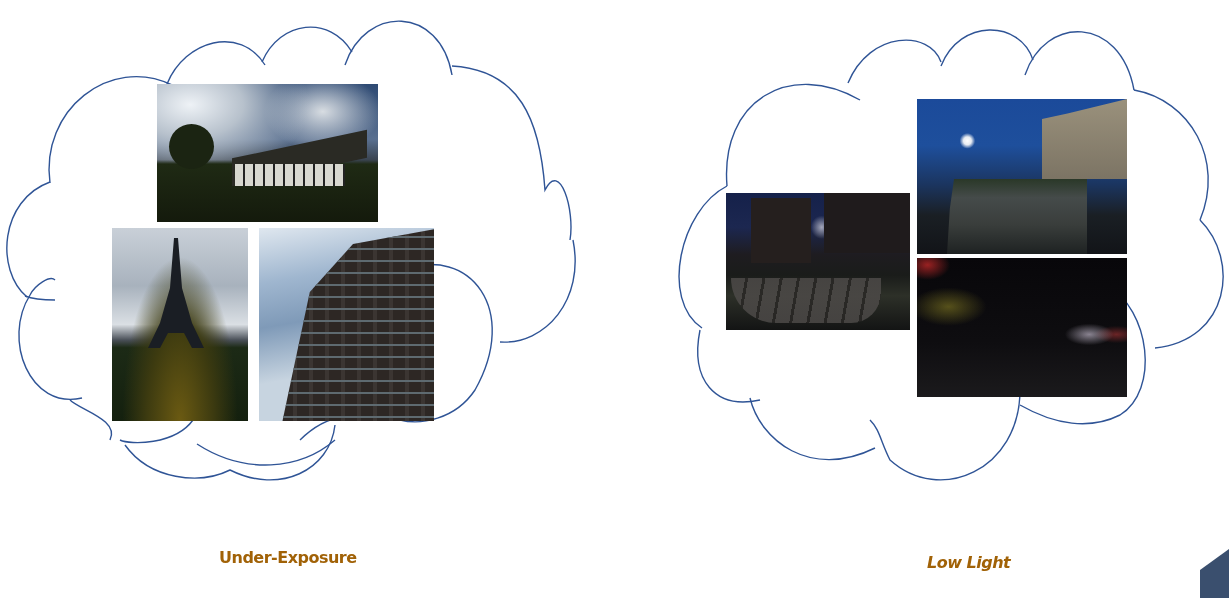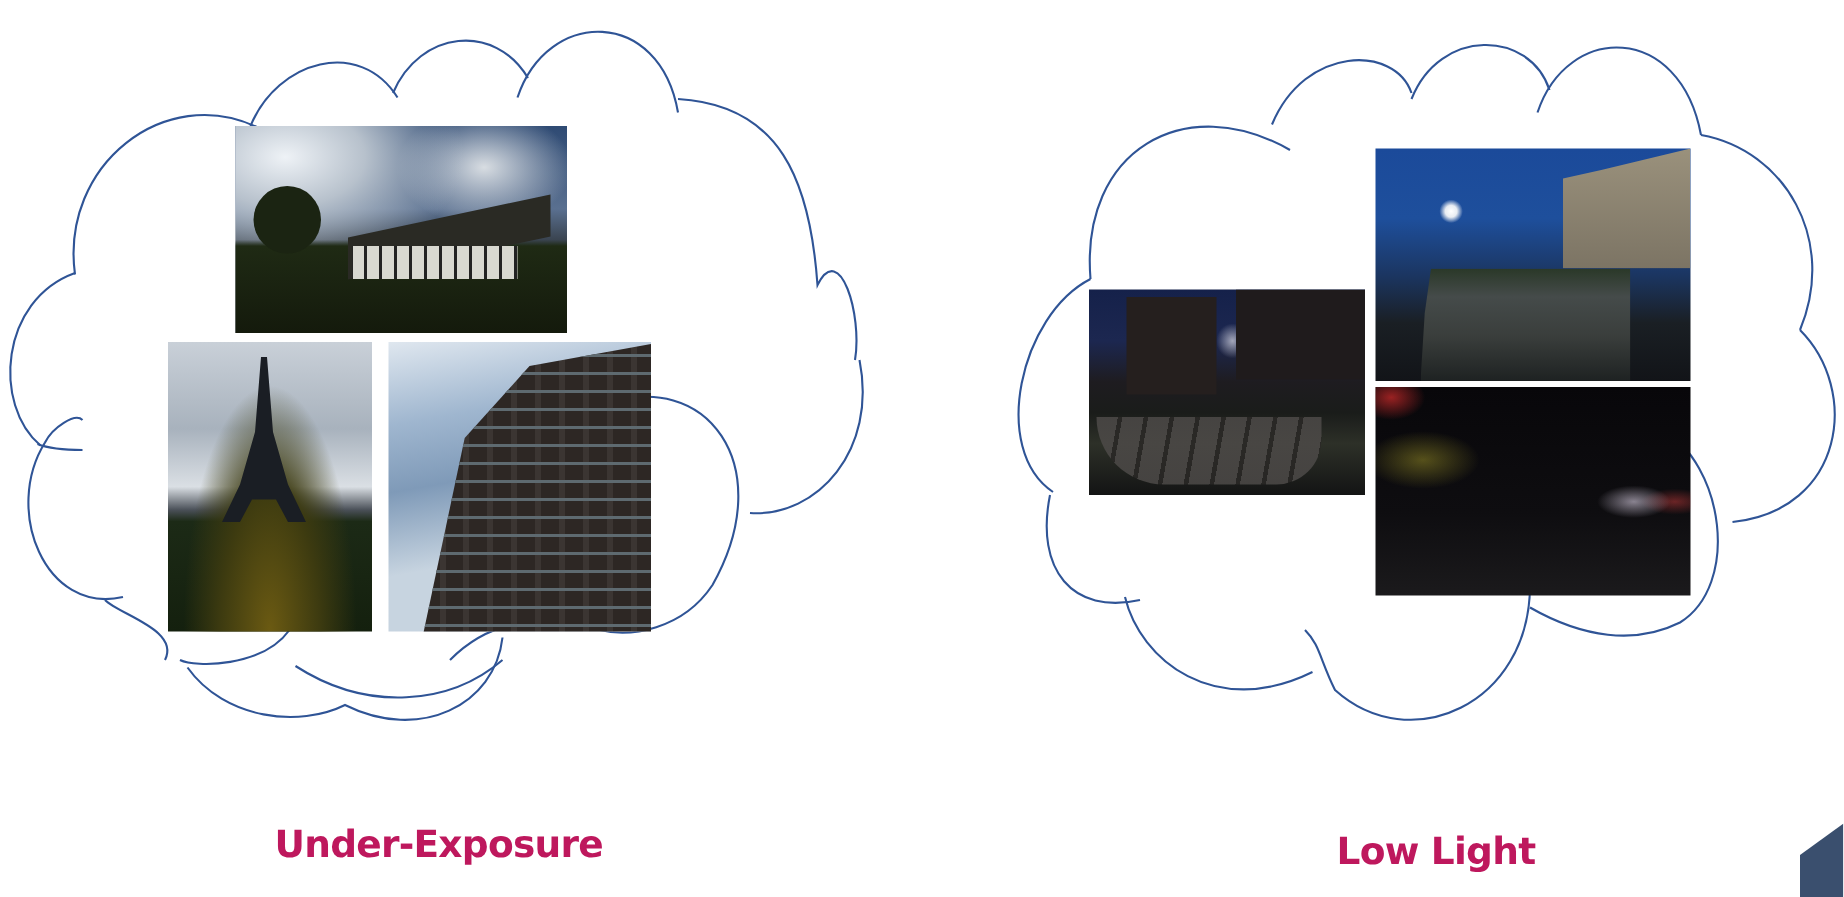--- a/index.html
+++ b/index.html
@@ -1,19 +1,19 @@
 <!DOCTYPE html>
 <html><head>
   <meta charset="utf-8">
   <style>
     html, body { margin: 0; padding: 0; background: #ffffff; }
     body { width: 1229px; height: 598px; position: relative; overflow: hidden; font-family: "Liberation Sans", sans-serif; }
     .cloud-svg { position: absolute; left: 0; top: 0; }
     .photo { position: absolute; overflow: hidden; }
-    .label { position: absolute; font-family: "DejaVu Sans", sans-serif; font-weight: bold; font-size: 25px; color: #be185d; letter-spacing: -0.5px; }
+    .label { position: absolute; font-family: "DejaVu Sans", sans-serif; font-weight: bold; font-size: 16px; color: #a16207; letter-spacing: -0.5px; margin-left: 36px; }
     .corner { position: absolute; left: 0; top: 0; }
   </style>
 </head>
 <body>
 
 <svg class="cloud-svg" width="1229" height="598" viewBox="0 0 1229 598">
   <g fill="none" stroke="#2F5496" stroke-width="1.4">
 
     <path d="M50,188 C30,120 90,60 150,70 C170,45 220,30 262,60 C290,28 340,22 350,55 C380,20 440,18 455,60 C500,50 540,80 545,160 C580,200 580,290 540,345 C530,390 490,420 440,420 C420,470 360,470 330,460 C300,490 230,480 200,460 C170,470 120,450 105,420 C70,420 40,390 50,345 C20,320 5,290 25,270 C0,230 10,190 50,188 Z" opacity="0"></path>
     <path d="M50,183 C40,110 110,55 172,85"></path>
@@ -91,17 +91,17 @@
 
 <div class="photo" style="left:917px; top:258px; width:210px; height:139px; background:
   radial-gradient(ellipse at 15% 35%, rgba(160,150,40,0.5) 0%, rgba(0,0,0,0) 15%),
   radial-gradient(ellipse at 82% 55%, rgba(220,210,230,0.6) 0%, rgba(0,0,0,0) 10%),
   radial-gradient(ellipse at 95% 55%, rgba(200,60,60,0.5) 0%, rgba(0,0,0,0) 8%),
   radial-gradient(ellipse at 5% 5%, rgba(190,40,40,0.8) 0%, rgba(0,0,0,0) 8%),
   linear-gradient(180deg, #08070a 0%, #0e0d10 60%, #1b1a1c 100%);">
 </div>
 
 <div class="label" style="left:183px; top:548px;">Under-Exposure</div>
-<div class="label" style="left:891px; top:553px;">Low Light</div>
+<div class="label" style="left:891px; top:553px;font-style:italic;">Low Light</div>
 
 <svg class="corner" width="1229" height="598">
   <polygon points="1200,570 1229,549 1229,598 1200,598" fill="#3A4F6E"></polygon>
 </svg>
 
 </body></html>

